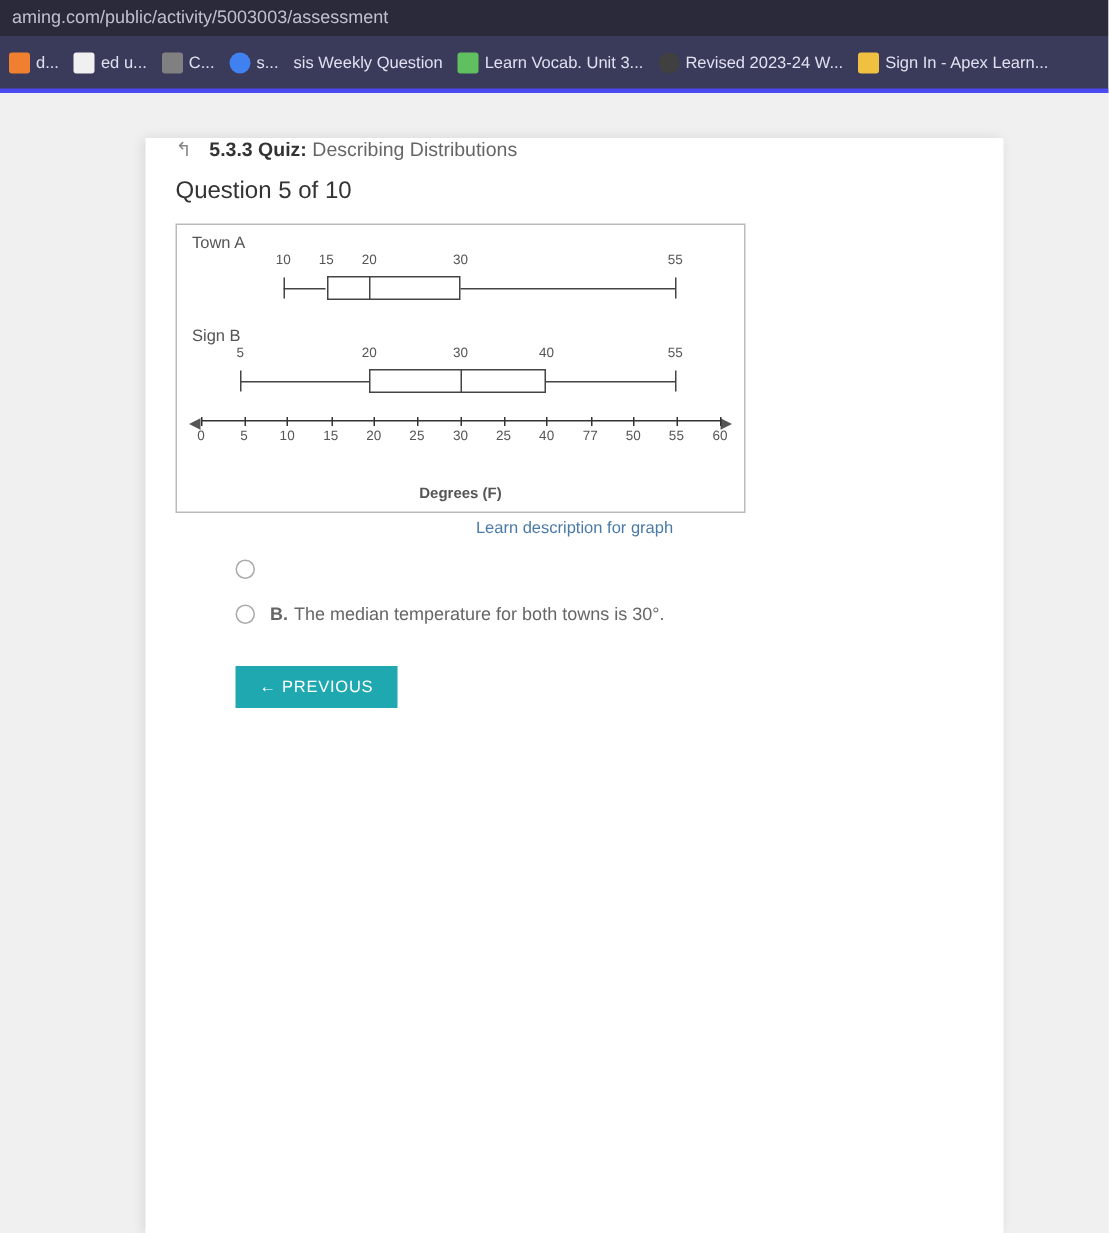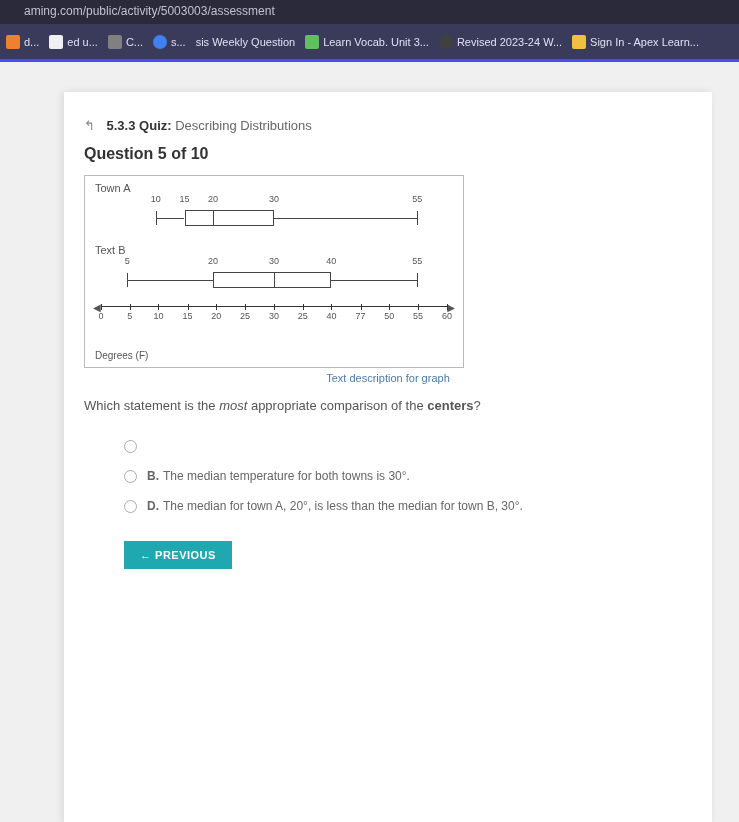--- a/index.html
+++ b/index.html
@@ -11,21 +11,21 @@
       font-family: Arial, sans-serif;
       background: #e8e8e8;
       width: 739px;
       height: 822px;
       overflow: hidden;
     }
     .browser-bar {
       background: #2a2a3a;
       color: #c0c0d0;
       font-size: 12px;
-      padding: 4px 24px;
+      padding: 4px 8px;
       height: 24px;
     }
     .bookmarks-bar {
       background: #3a3a5a;
       color: #e0e0f0;
       font-size: 11px;
       padding: 8px 6px;
       height: 38px;
       display: flex;
       align-items: center;
@@ -44,23 +44,23 @@
       border-radius: 2px;
       display: inline-block;
     }
     .content-area {
       background: #f0f0f0;
       padding-top: 30px;
       height: calc(100% - 62px);
     }
     .quiz-container {
       background: #fff;
-      margin-left: 64px;
-      width: 648px;
-      padding: 26px 20px 30px 20px;
+      margin-left: 97px;
+      width: 572px;
+      padding: 0 20px 30px 20px;
       min-height: 100%;
       box-shadow: -2px 0 8px rgba(0,0,0,0.1);
     }
     .quiz-breadcrumb {
       font-size: 13px;
       color: #555;
       margin-bottom: 12px;
     }
     .back-arrow {
       display: inline-block;
@@ -68,21 +68,21 @@
       color: #888;
     }
     .quiz-title-num {
       font-weight: bold;
       color: #333;
     }
     .quiz-title-text {
       color: #666;
     }
     .question-header {
-      font-weight: bold;
+      font-weight: normal;
       font-size: 16px;
       margin-bottom: 12px;
       color: #333;
     }
     .question-text {
       font-size: 13px;
       color: #444;
       margin-bottom: 14px;
       line-height: 1.4;
     }
@@ -123,22 +123,23 @@
       height: 6px;
       background: #333;
     }
     .tick-label {
       position: absolute;
       top: 4px;
       font-size: 9px;
       transform: translateX(-50%);
     }
     .axis-label {
+      text-align: center;
       font-size: 10px;
-      font-weight: normal;
+      font-weight: bold;
       margin-top: 16px;
     }
     .text-desc {
       text-align: center;
       font-size: 11px;
       color: #4a7aa8;
       margin-bottom: 14px;
     }
     .compare-q {
       font-size: 13px;
@@ -170,21 +171,21 @@
     .opt-letter {
       font-weight: bold;
       margin-right: 4px;
     }
     .prev-btn {
       background: #1fa8b0;
       color: #fff;
       border: none;
       padding: 8px 16px;
       font-size: 11px;
-      font-weight: bold;
+      font-weight: normal;
       letter-spacing: 0.5px;
       margin-top: 12px;
       margin-left: 40px;
       cursor: pointer;
     }
     .box-vis {
       position: absolute;
       top: 14px;
       height: 16px;
     }
@@ -285,21 +286,21 @@
         <span class="val-label" style="left:90%">55</span>
         <div class="box-vis" style="left:0;right:0">
           <div class="cap" style="left:17%"></div>
           <div class="whisker" style="left:17%;width:8%"></div>
           <div class="box" style="left:25%;width:25%"></div>
           <div class="median" style="left:33%"></div>
           <div class="whisker" style="left:50%;width:40%"></div>
           <div class="cap" style="left:90%"></div>
         </div>
       </div>
-      <div class="town-label">Text B</div>
+      <div class="town-label">Sign B</div>
       <div class="boxplot-row">
         <span class="val-label" style="left:9%">5</span>
         <span class="val-label" style="left:33%">20</span>
         <span class="val-label" style="left:50%">30</span>
         <span class="val-label" style="left:66%">40</span>
         <span class="val-label" style="left:90%">55</span>
         <div class="box-vis" style="left:0;right:0">
           <div class="cap" style="left:9%"></div>
           <div class="whisker" style="left:9%;width:24%"></div>
           <div class="box" style="left:33%;width:33%"></div>
@@ -333,35 +334,28 @@
           <div class="tick-label" style="left:75%">77</div>
         <div class="tick" style="left:83.3%"></div>
           <div class="tick-label" style="left:83.3%">50</div>
         <div class="tick" style="left:91.6%"></div>
           <div class="tick-label" style="left:91.6%">55</div>
         <div class="tick" style="left:100%"></div>
           <div class="tick-label" style="left:100%">60</div>
       </div>
       <div class="axis-label">Degrees (F)</div>
     </div>
-    <div class="text-desc">Text description for graph</div>
-
-    <div class="compare-q">
-      <span>Which statement is the </span><span class="italic">most</span><span> appropriate comparison of the </span><span class="bold">centers</span><span>?</span>
-    </div>
+    <div class="text-desc">Learn description for graph</div>
+
 
     <div class="options">
       <div class="option">
         <div class="radio"></div>
       </div>
       <div class="option">
         <div class="radio"></div>
         <div><span class="opt-letter">B.</span><span>The median temperature for both towns is 30°.</span></div>
       </div>
-      <div class="option">
-        <div class="radio"></div>
-        <div><span class="opt-letter">D.</span><span>The median for town A, 20°, is less than the median for town B, 30°.</span></div>
-      </div>
     </div>
 
     <button class="prev-btn">← PREVIOUS</button>
   </div>
 </div>
 
 </body></html>

